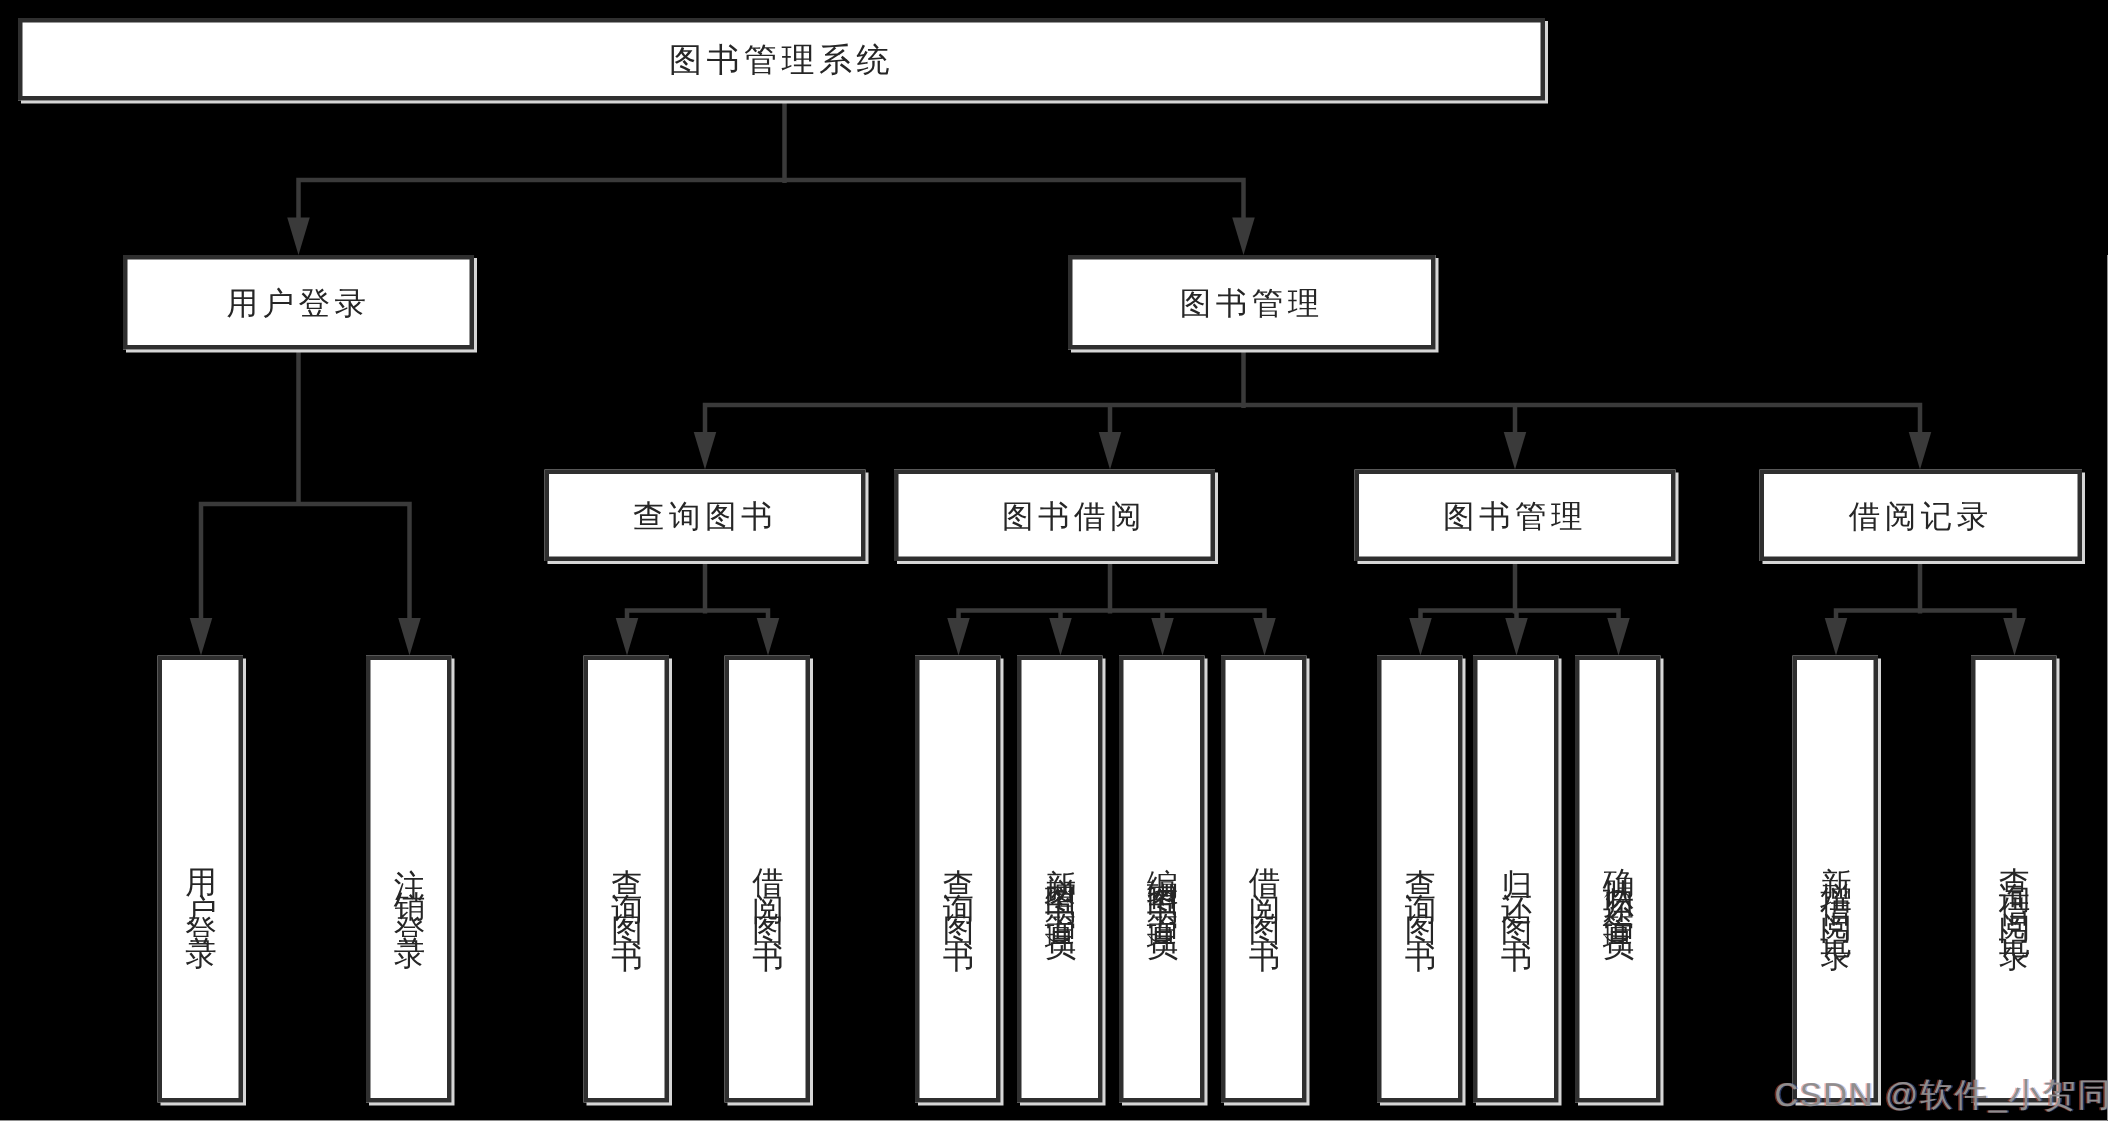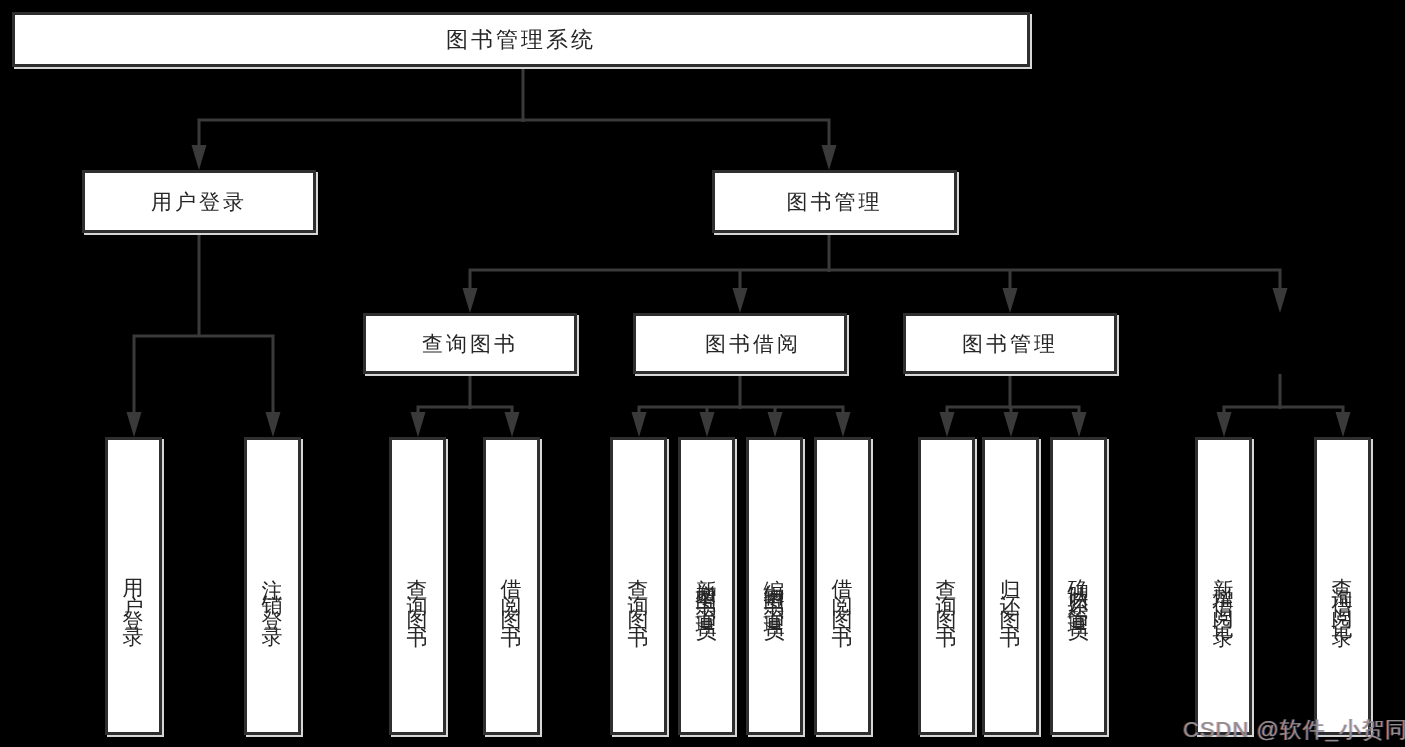--- a/index.html
+++ b/index.html
@@ -34,21 +34,21 @@
   .v4 { letter-spacing:16px; margin-bottom:-16px; }
   .v6 { letter-spacing:10px; margin-bottom:-10px; }
   .v9 { letter-spacing:6px;  margin-bottom:-6px; }
 
   
   .root-box   { left:12px;  top:12px;  width:1018px; height:55px; }
   .n-login    { left:82px;  top:170px; width:234px;  height:63px; }
   .n-mgmt     { left:712px; top:170px; width:245px;  height:63px; }
   .lvl3       { top:313px;  height:61px; width:214px; }
   .n-newbook  { left:363px; }
-  .n-borrow   { left:633px;padding-left:26px; }
+  .n-borrow   { left:596px;padding-left:26px; }
   .n-current  { left:903px; }
   .n-records  { left:1173px; width:215px; }
   .leaf       { top:437px; width:57px; height:298px; }
   .p-a1 { left:105px; }  .p-a2 { left:244px; }
   .p-b1 { left:389px; }  .p-b2 { left:483px; }
   .p-c1 { left:610px; }  .p-c2 { left:678px; }  .p-c3 { left:746px; }  .p-c4 { left:814px; }
   .p-d1 { left:918px; }  .p-d2 { left:982px; }  .p-d3 { left:1050px; }
   .p-e1 { left:1195px; } .p-e2 { left:1314px; }
 
   .watermark {
@@ -118,20 +118,23 @@
 
   <div class="box lvl3 n-newbook">
     <span class="h-label">查询图书</span>
   </div>
   <div class="box lvl3 n-borrow">
     <span class="h-label">图书借阅</span>
   </div>
   <div class="box lvl3 n-current">
     <span class="h-label">图书管理</span>
   </div>
+  <div class="box lvl3 n-records">
+    <span class="h-label">借阅记录</span>
+  </div>
 
   <div class="box leaf p-a1">
     <span class="v-label v4">用户登录</span>
   </div>
   <div class="box leaf p-a2">
     <span class="v-label v4">注销登录</span>
   </div>
   <div class="box leaf p-b1">
     <span class="v-label v4">查询图书</span>
   </div>

